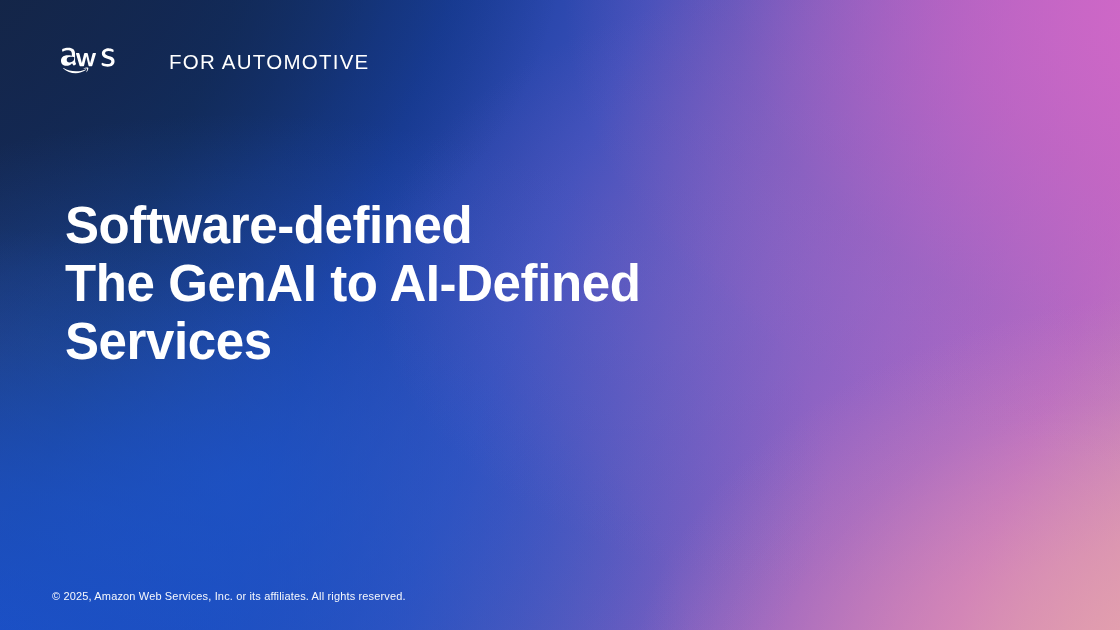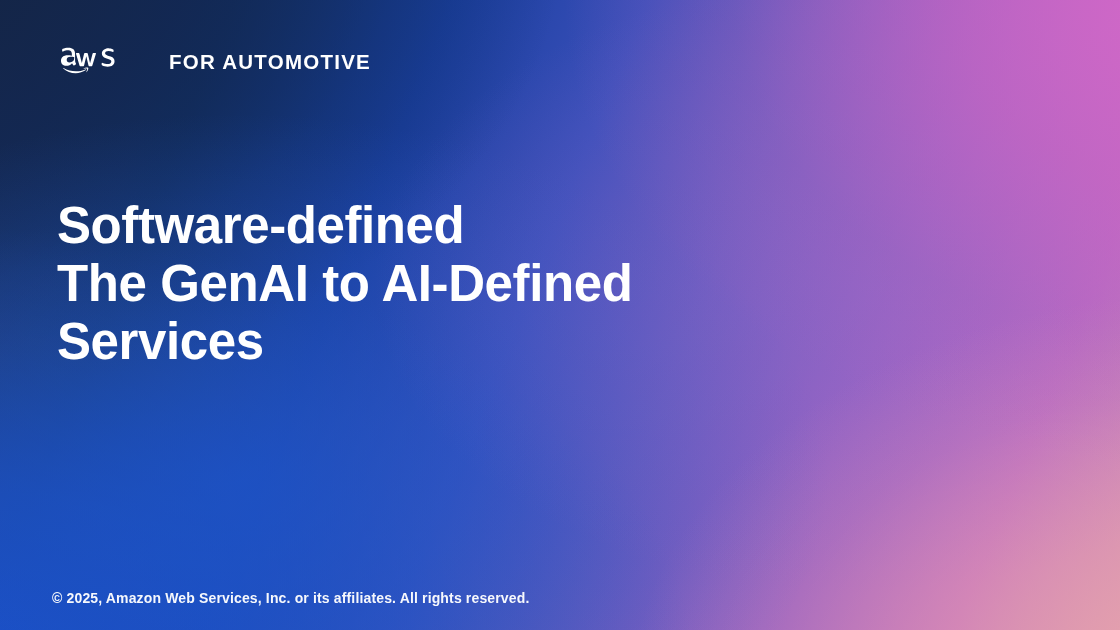--- a/index.html
+++ b/index.html
@@ -86,50 +86,51 @@
   }
   .aws-mark {
     width:92px; height:56px;
     display:block;
   }
   .aws-mark svg { display:block; width:92px; height:56px; }
 
   .sub-brand {
     color:#ffffff;
     font-size:20.5px;
-    font-weight:700;
+    font-weight:400;
     letter-spacing:1.25px;
     line-height:1;
     white-space:nowrap;
     margin-left:20px;
     margin-top:10px;
   }
 
   
   .title-block {
     position:absolute;
     left:57px; top:197px;
     width:700px;
   }
   .title-line {
     color:#ffffff;
     font-size:51px;
     font-weight:700;
     line-height:58px;
     letter-spacing:-0.4px;
     white-space:nowrap;
+    margin-left:8px;
   }
 
   
   .footer-copyright {
     position:absolute;
     left:52px; top:590px;
     color:#ffffff;
-    font-size:14px;
-    font-weight:700;
+    font-size:11px;
+    font-weight:400;
     letter-spacing:0.15px;
     line-height:1.2;
     white-space:nowrap;
     opacity:0.96;
   }
 </style>
 </head>
 <body>
 
 <div class="slide">

